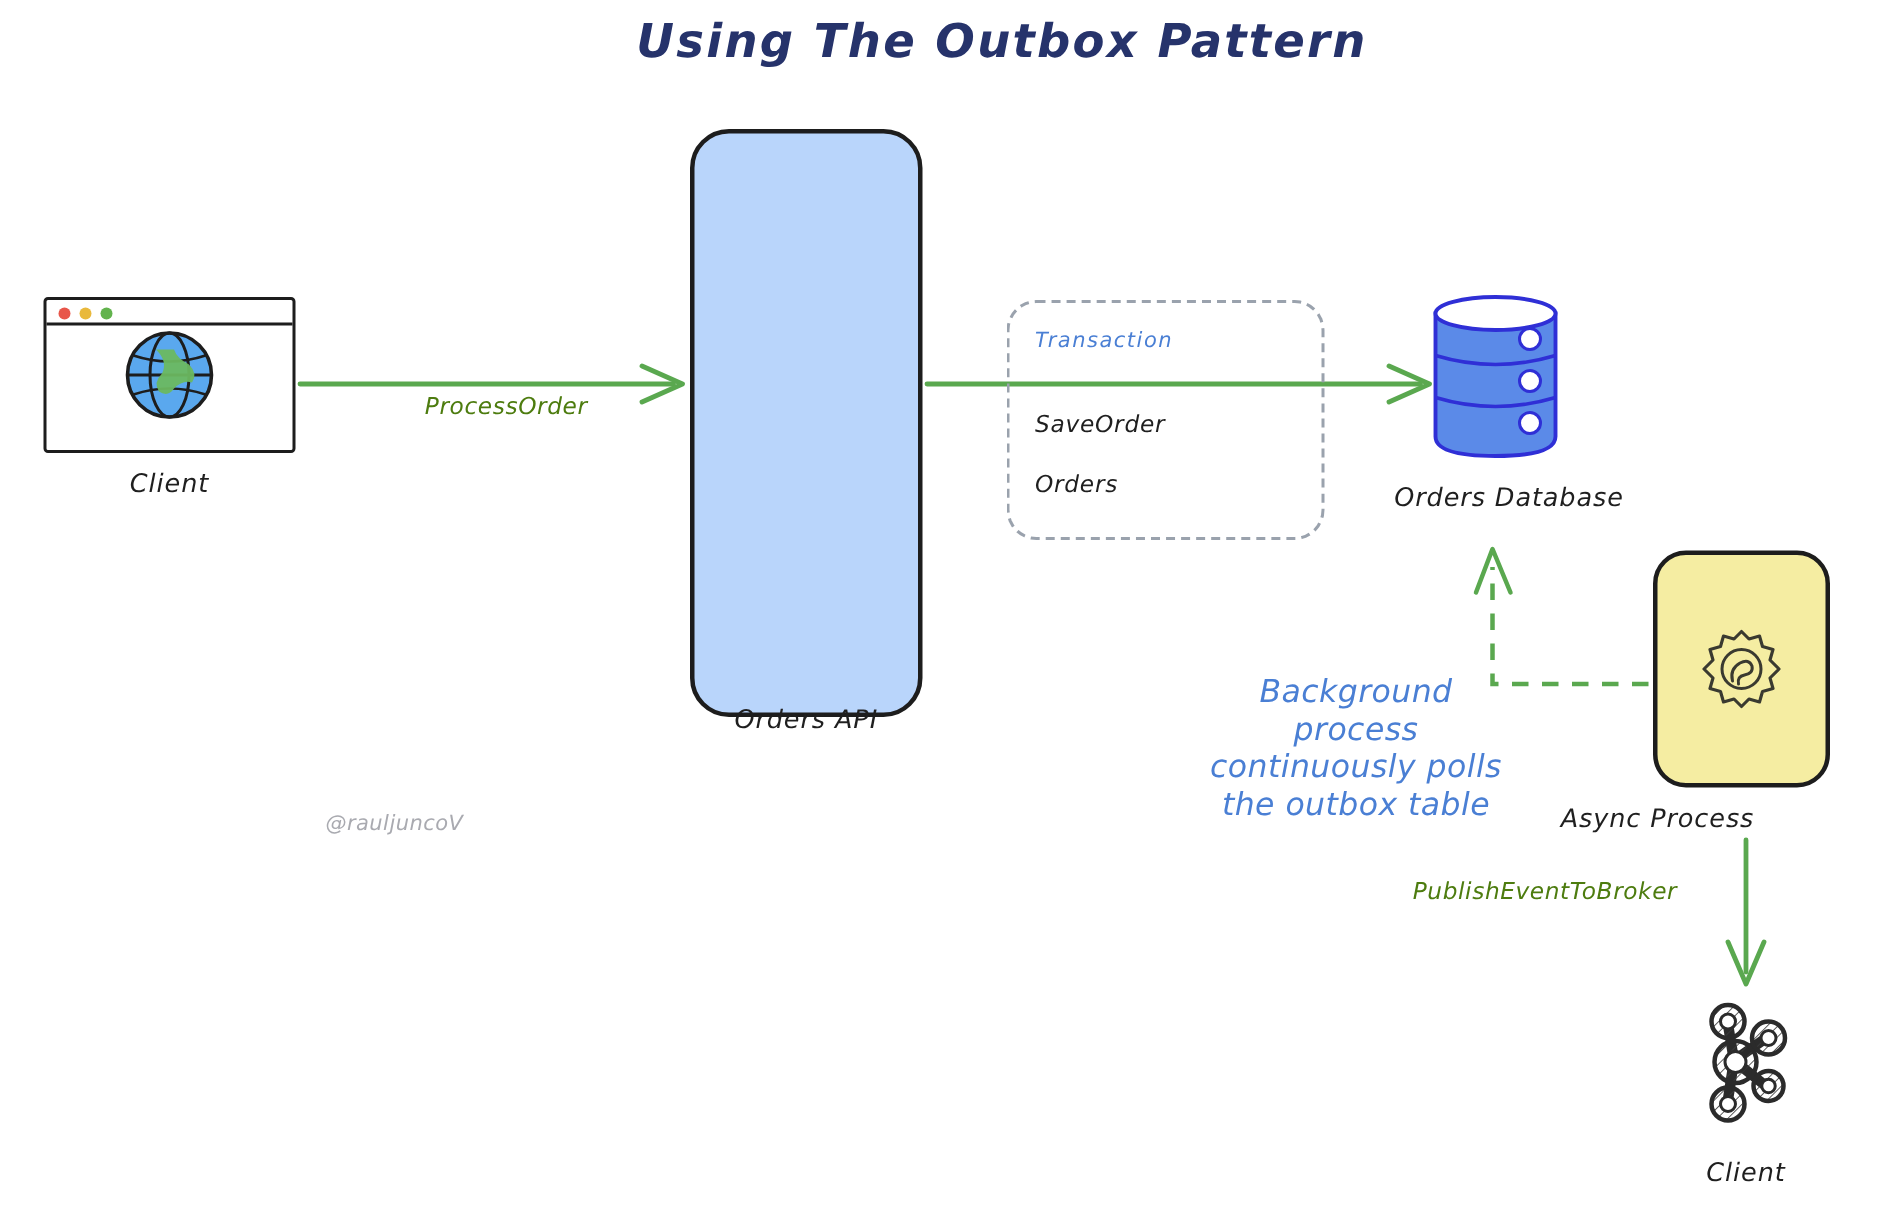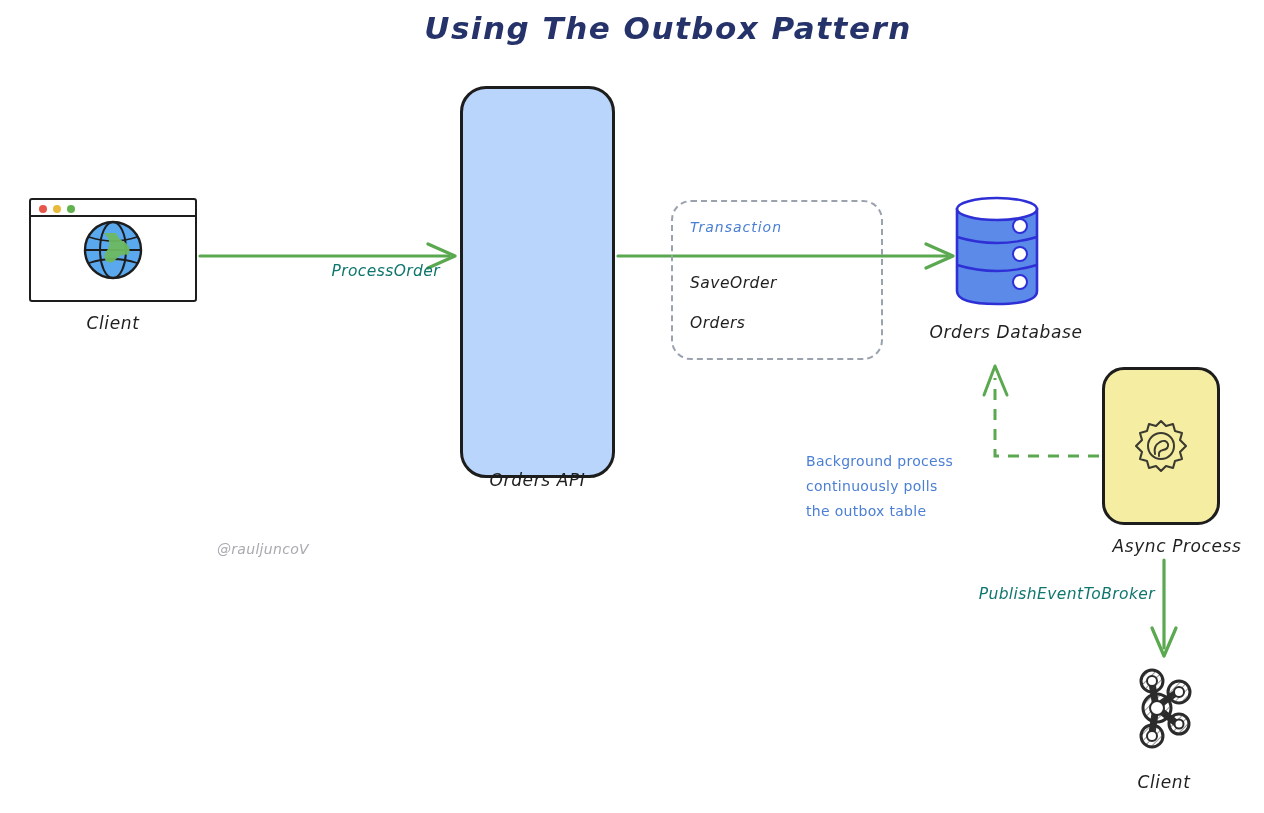--- a/index.html
+++ b/index.html
@@ -157,57 +157,59 @@
   }
   #gear-icon {
     position: absolute;
     left: 50%;
     top: 50%;
     transform: translate(-50%, -50%);
     width: 56px;
     height: 56px;
   }
   #async-process-label {
-    left: 1096px; top: 536px; width: 162px;
+    left: 1024px; top: 536px; width: 162px;
   }
 
   
   #kafka-icon {
     position: absolute;
     left: 1130px;
     top: 661px;
     width: 68px;
     height: 96px;
   }
   #kafka-label {
     left: 1104px; top: 772px; width: 120px;
   }
 
   
   .arrow-label {
     position: absolute;
     font-size: 15.5px;
-    color: #0f766e;
+    color: #4d7c0f;
     letter-spacing: 0.4px;
-    text-align: right;
+    text-align: center;
     font-style: italic;
   }
   #label-process-order { left: 235px; top: 262px; width: 205px; }
   #label-publish-event { left: 905px; top: 585px; width: 250px; }
 
   
   #bg-process-note {
     position: absolute;
     left: 806px;
     top: 449px;
     width: 196px;
-    font-size: 14px;
+    text-align: center;
+    font-size: 21px;
     line-height: 25px;
     color: #4a7fd4;
     letter-spacing: 0.3px;
+    font-style: italic;
   }
 
   
   #watermark {
     position: absolute;
     left: 203px;
     top: 541px;
     font-size: 14px;
     color: #a9aab0;
     font-style: italic;

